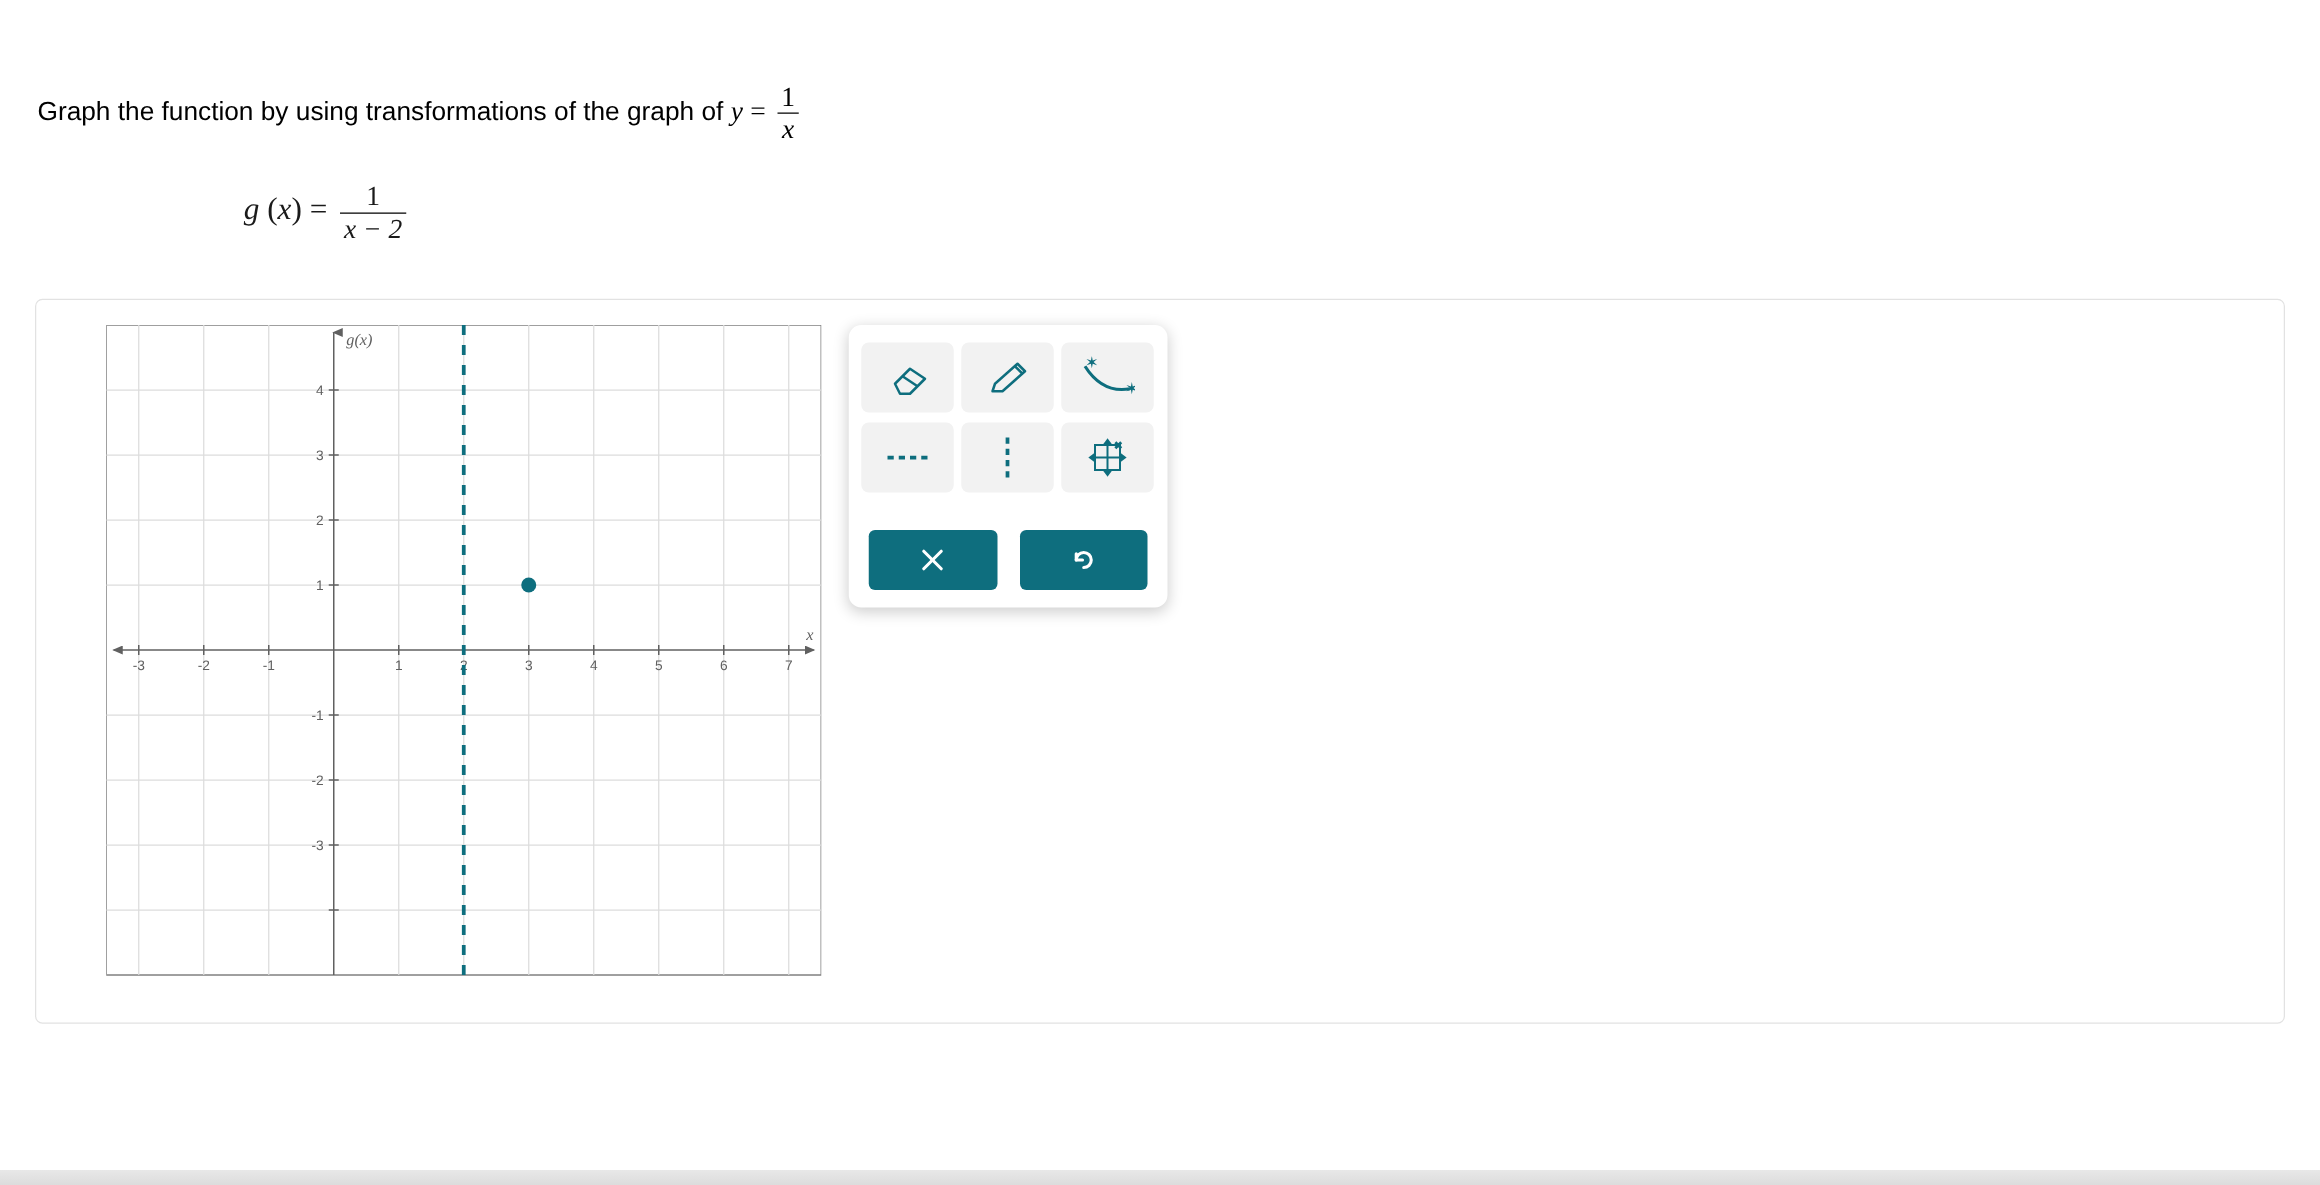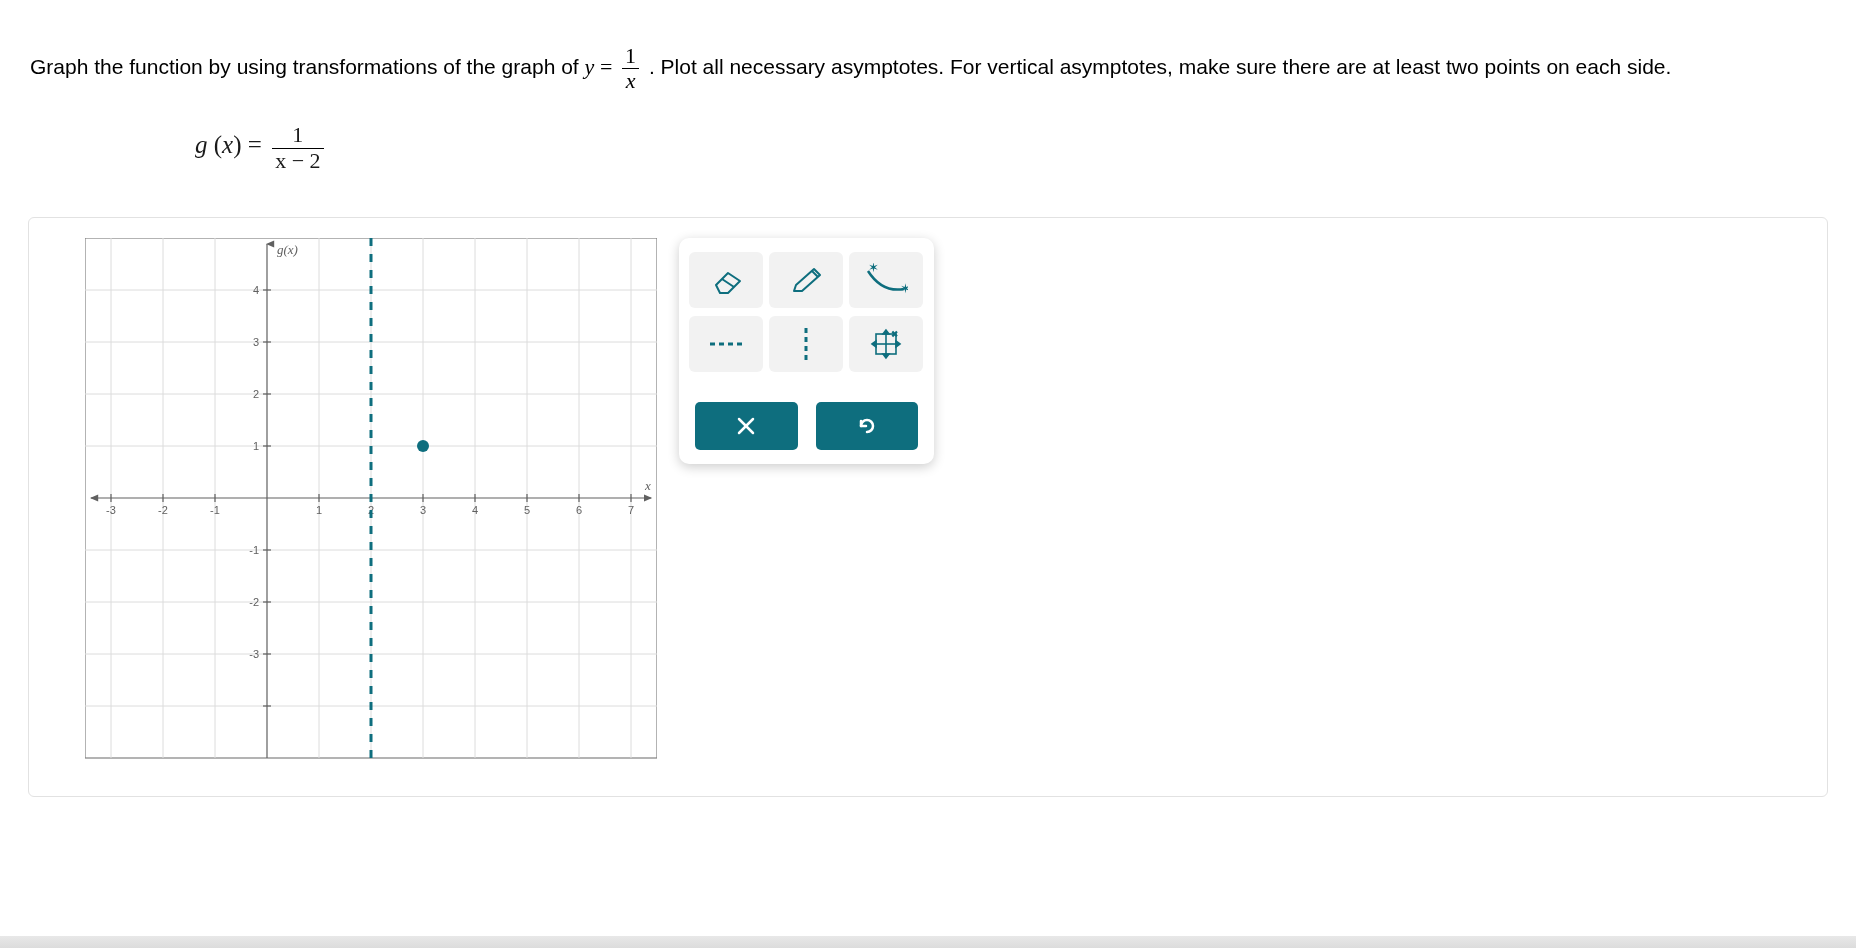--- a/index.html
+++ b/index.html
@@ -6,21 +6,21 @@
   body {
     font-family: Verdana, Geneva, sans-serif;
     background: #ffffff;
     color: #1a1a1a;
     width: 1856px;
     height: 948px;
     position: relative;
     overflow: hidden;
   }
   .problem-area {
-    padding: 44px 30px 10px 30px;
+    padding: 66px 30px 10px 30px;
   }
   .instruction {
     font-size: 21px;
     line-height: 1.9;
     color: #000;
   }
   .math-inline {
     font-family: "Times New Roman", serif;
     font-style: italic;
     font-size: 22px;
@@ -126,30 +126,29 @@
 
 <div class="problem-area">
   <div class="instruction">
     <span>Graph the function by using transformations of the graph of </span>
     <span class="math-inline">y</span>
     <span class="math-inline" style="font-style:normal"> = </span>
     <span class="math-frac">
       <span class="num">1</span>
       <span class="den" style="font-style:italic">x</span>
     </span>
-    <span>. Plot all necessary asymptotes. For vertical asymptotes, make sure there are at least two points on each side.</span>
   </div>
 
   <div class="function-def">
     <span style="font-style:italic">g</span>
     <span style="font-style:normal">(</span><span style="font-style:italic">x</span><span style="font-style:normal">)</span>
     <span style="font-style:normal"> = </span>
     <span class="math-frac">
       <span class="num">1</span>
-      <span class="den" style="">x − 2</span>
+      <span class="den" style="font-style:italic">x − 2</span>
     </span>
   </div>
 </div>
 
 <div class="work-panel">
 
   <div class="graph-wrap">
     <svg class="graph-svg" width="572" height="572" viewBox="0 0 572 572">
 
       <defs>

